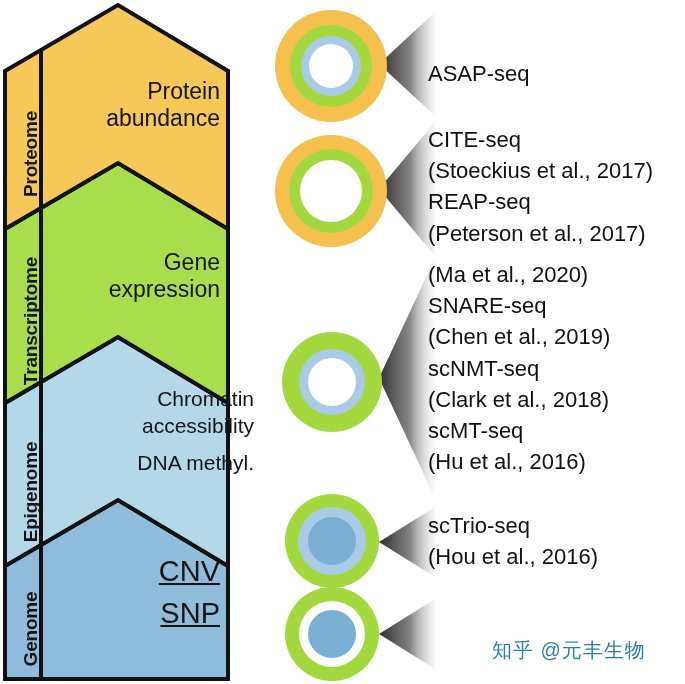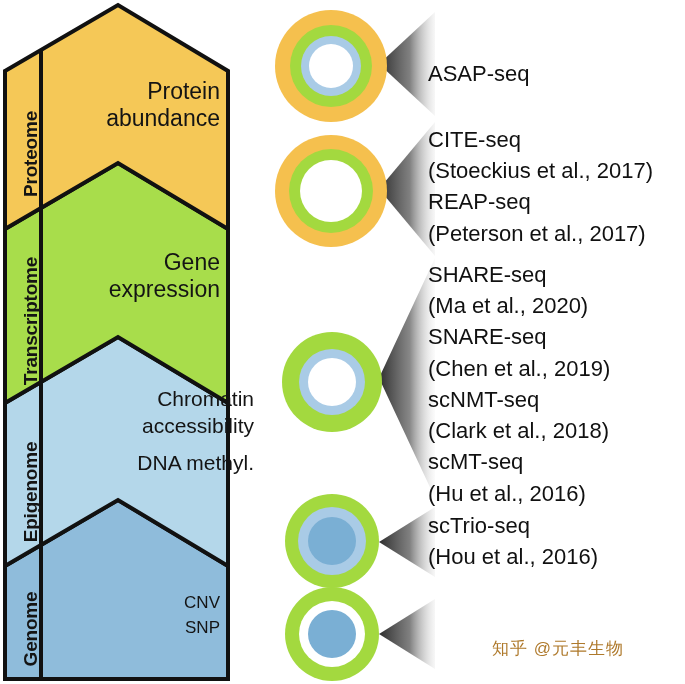--- a/index.html
+++ b/index.html
@@ -41,24 +41,24 @@
 
   
   .cit-block{position:absolute;color:#111111;}
   .cit-line{white-space:nowrap;}
   .cit-name{}
   .cit-ref{}
 
   
   #watermark{
     position:absolute;
-    color:#a16207;
+    color:#0369a1;
     opacity:.85;
     white-space:nowrap;
-    font-size:17px;
+    font-size:20px;
     letter-spacing:1px;
     pointer-events:none;
   }
 </style>
 </head>
 <body>
 
 <div id="stage">
 
   <div id="pyramid">
@@ -89,21 +89,21 @@
       <div>Gene</div>
       <div>expression</div>
     </div>
 
     <div class="chev-text" style="left:44px;top:386px;width:210px;font-size:21px;line-height:1.28;">
       <div>Chromatin</div>
       <div>accessibility</div>
       <div style="margin-top:10px;">DNA methyl.</div>
     </div>
 
-    <div class="chev-text" style="left:48px;top:591px;width:172px;font-size:17px;line-height:1.45;">
+    <div class="chev-text" style="left:48px;top:550px;width:172px;font-size:29px;line-height:1.45;text-decoration:underline;">
       <div>CNV</div>
       <div>SNP</div>
     </div>
   </div>
 
   <div class="wedge" style="left:379px;top:10px;">
     <svg width="58" height="108" viewBox="0 0 58 108">
       <defs>
         <linearGradient id="wg1" x1="0" y1="0" x2="1" y2="0">
           <stop offset="0%" stop-color="#2e2e2e" stop-opacity="1"></stop>
@@ -213,21 +213,20 @@
   </div>
 
   <div class="cit-block" style="left:428px;top:124px;font-size:22px;line-height:1.42;">
     <div class="cit-line cit-name">CITE-seq</div>
     <div class="cit-line cit-ref">(Stoeckius et al., 2017)</div>
     <div class="cit-line cit-name">REAP-seq</div>
     <div class="cit-line cit-ref">(Peterson et al., 2017)</div>
   </div>
 
   <div class="cit-block" style="left:428px;top:259px;font-size:22px;line-height:1.42;">
-    <div class="cit-line cit-name">SHARE-seq</div>
     <div class="cit-line cit-ref">(Ma et al., 2020)</div>
     <div class="cit-line cit-name">SNARE-seq</div>
     <div class="cit-line cit-ref">(Chen et al., 2019)</div>
     <div class="cit-line cit-name">scNMT-seq</div>
     <div class="cit-line cit-ref">(Clark et al., 2018)</div>
     <div class="cit-line cit-name">scMT-seq</div>
     <div class="cit-line cit-ref">(Hu et al., 2016)</div>
   </div>
 
   <div class="cit-block" style="left:428px;top:510px;font-size:22px;line-height:1.42;">

